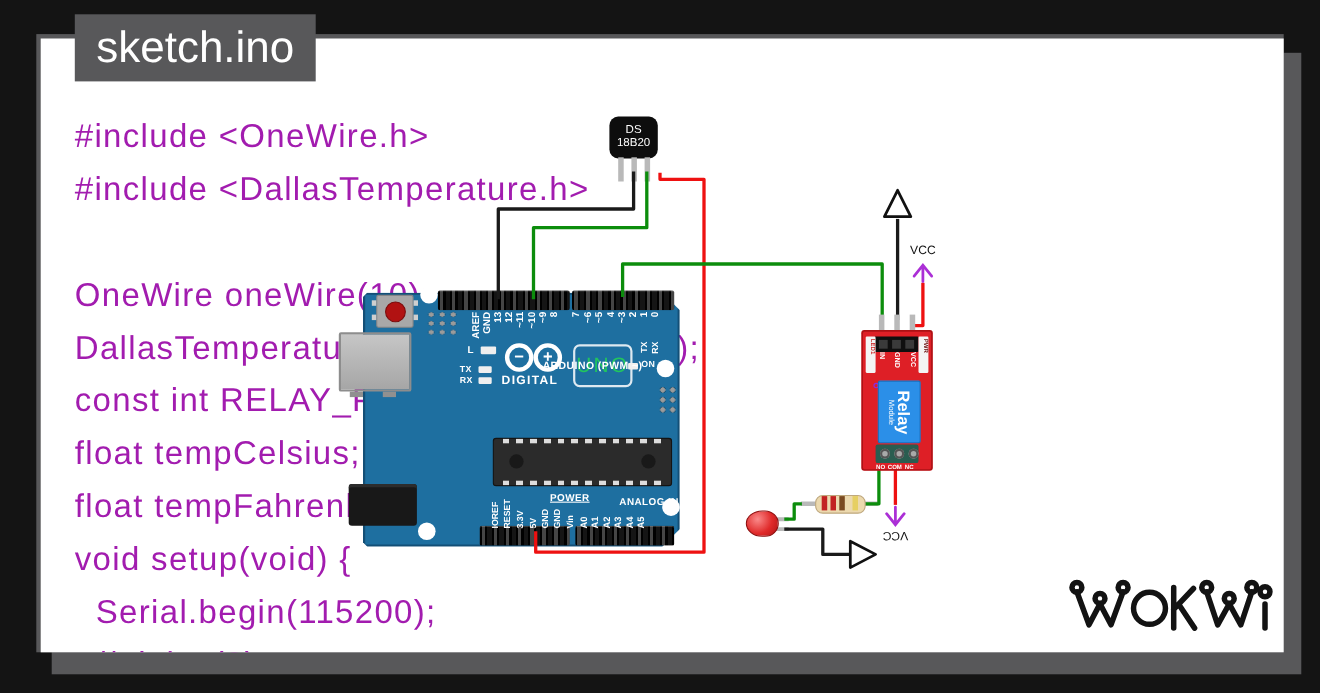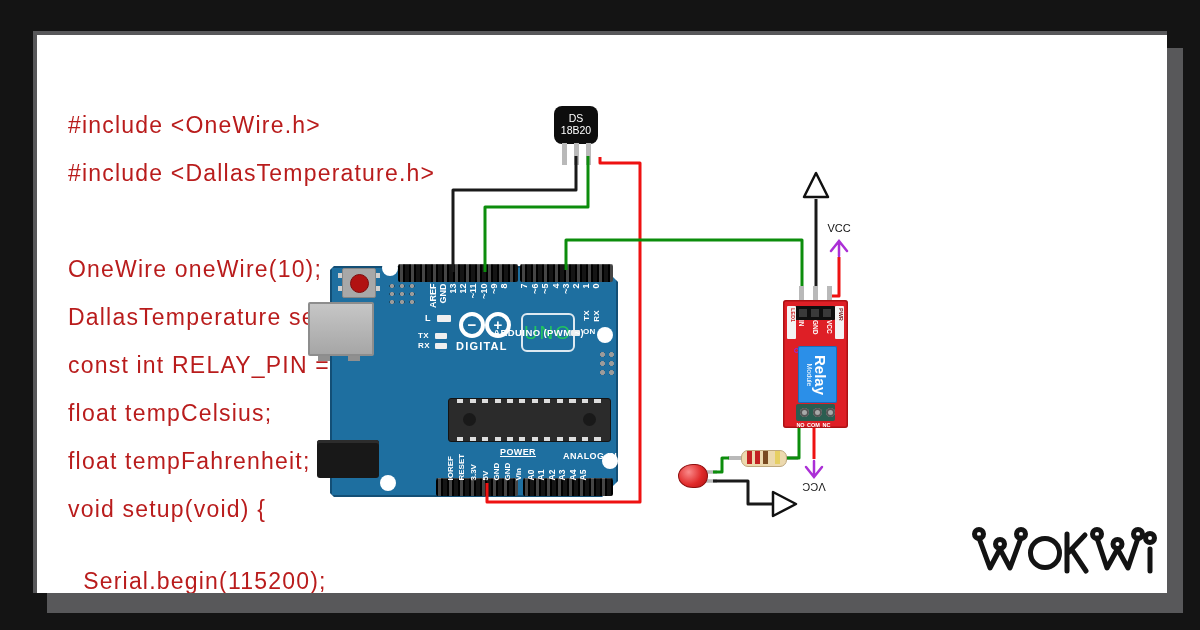--- a/index.html
+++ b/index.html
@@ -5,21 +5,21 @@
   html,body{margin:0;padding:0;background:#141414;}
   #root{position:relative;width:1200px;height:630px;overflow:hidden;background:#141414;
         font-family:"Liberation Sans",sans-serif;}
   
   .shadow{position:absolute;left:47px;top:48px;width:1136px;height:565px;background:#58585a;}
   .canvas-border{position:absolute;left:33px;top:31px;width:1134px;height:562px;background:#58585a;}
   .canvas{position:absolute;left:37px;top:35px;width:1130px;height:558px;background:#ffffff;overflow:hidden;}
   .titlebox{position:absolute;left:68px;top:13px;width:219px;height:61px;background:#58585a;
             color:#fff;font-size:40px;display:flex;align-items:center;justify-content:center;z-index:40;}
   
-  .code-line{position:absolute;left:68px;color:#b91c1c;font-size:23px;letter-spacing:1.2px;
+  .code-line{position:absolute;left:68px;color:#a21caf;font-size:30px;letter-spacing:1.2px;
              white-space:pre;line-height:30px;}
   
   #wires{position:absolute;left:0;top:0;z-index:12;pointer-events:none;}
   
   .sensor{position:absolute;left:554px;top:106px;width:44px;height:62px;z-index:11;}
   .sensor .body{position:absolute;left:0;top:0;width:44px;height:38px;background:#0d0d0d;border-radius:8px;
                 color:#fff;font-size:10.5px;text-align:center;line-height:12px;padding-top:6px;box-sizing:border-box;}
   .sensor .leg{position:absolute;top:37px;width:5px;height:22px;background:#b9b9b9;}
   
   .board{position:absolute;left:330px;top:266px;width:288px;height:231px;z-index:10;}
@@ -85,21 +85,21 @@
   <div class="canvas">
     <div id="code">
         <div class="code-line" style="top: 75px; left: 31px;">#include &lt;OneWire.h&gt;</div>
         <div class="code-line" style="top: 123px; left: 31px;">#include &lt;DallasTemperature.h&gt;</div>
         <div class="code-line" style="top: 219px; left: 31px;">OneWire oneWire(10);</div>
         <div class="code-line" style="top: 267px; left: 31px;">DallasTemperature sensors(&amp;oneWire);</div>
         <div class="code-line" style="top: 315px; left: 31px;">const int RELAY_PIN = 3;</div>
         <div class="code-line" style="top: 363px; left: 31px;">float tempCelsius;</div>
         <div class="code-line" style="top: 411px; left: 31px;">float tempFahrenheit;</div>
         <div class="code-line" style="top: 459px; left: 31px;">void setup(void) {</div>
-        <div class="code-line" style="top: 507px; left: 31px; margin-top: 24px;">  Serial.begin(115200);</div>
+        <div class="code-line" style="top: 507px; left: 31px;">  Serial.begin(115200);</div>
         <div class="code-line" style="top: 555px; left: 31px;">  // delay(2);</div>
       </div>
   </div>
 
   <svg id="wires" width="1200" height="630">
 
     <path d="M728,458 H798" stroke="#b9b9b9" stroke-width="4" fill="none"></path>
     <path d="M705,472 H717 M705,481 H717" stroke="#b9b9b9" stroke-width="3.5" fill="none"></path>
 
     <path d="M600,157 L600,163 L640,163 L640,502 L487,502 L487,483" stroke="#ee1111" stroke-width="3" fill="none" stroke-linejoin="round"></path>
@@ -279,13 +279,16 @@
       <path d="M129,16 L139,46 L149.5,27 L160,46 L170,16"></path>
       <circle cx="129" cy="12" r="4.5"></circle>
         <circle cx="149.5" cy="22" r="4.5"></circle>
         <circle cx="170" cy="12" r="4.5"></circle>
       <path d="M182,27 L182,49"></path>
       <circle cx="182" cy="16" r="4.5"></circle>
     </g>
     <title>WOKWI</title>
   </svg>
 
+  <div class="titlebox">
+    <span>sketch.ino</span>
+  </div>
 </div>
 
 </body></html>

